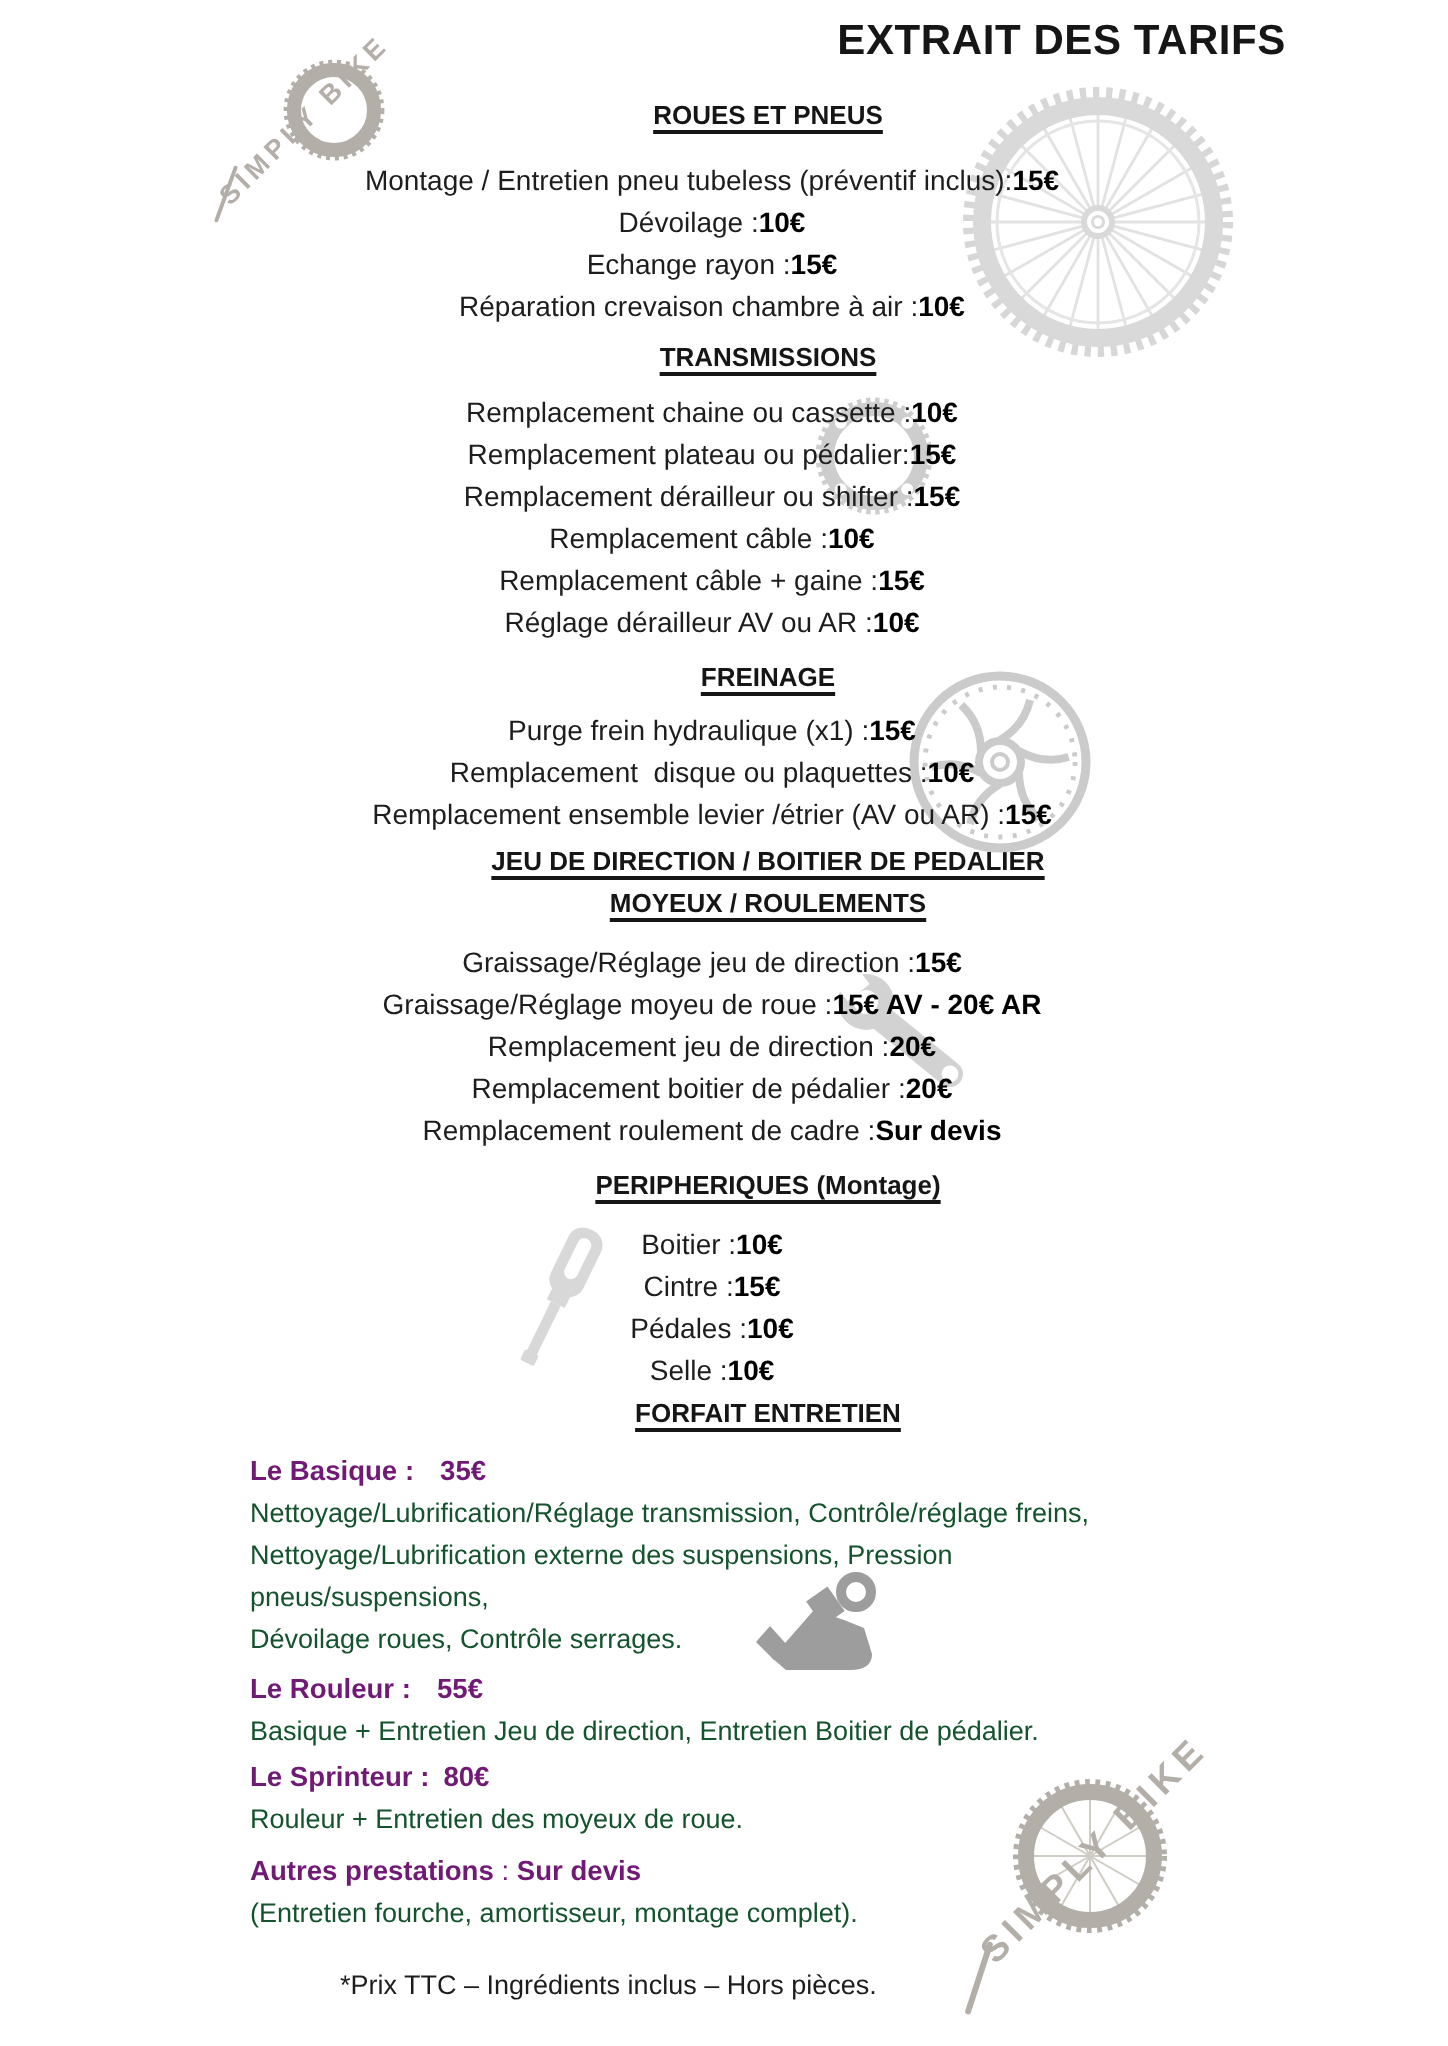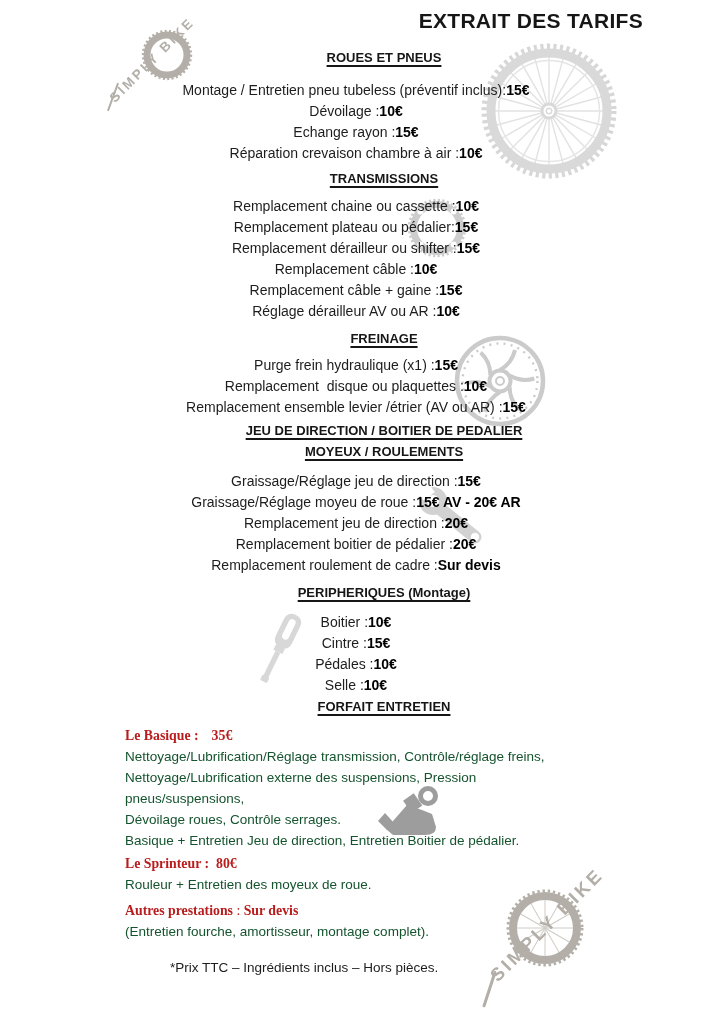--- a/index.html
+++ b/index.html
@@ -7,21 +7,21 @@
         font-family:"Liberation Sans",sans-serif;color:#1d1d1d;}
   .content{position:absolute;left:125px;top:0;width:518px;z-index:2;}
   .title{padding-top:8px;font-size:21px;line-height:26px;font-weight:700;text-align:right;letter-spacing:.3px;color:#161616;}
   .sec-head{font-size:13px;line-height:20px;font-weight:700;text-align:center;color:#161616;}
   .sec-head > span{text-decoration:underline;text-underline-offset:3px;text-decoration-thickness:1.5px;}
   .row{display:flex;justify-content:center;align-items:baseline;line-height:21px;font-size:14px;padding-right:56px;}
   .row .lbl{white-space:pre;}
   .price{font-weight:700;white-space:nowrap;color:#000000;}
   .mt1{margin-top:1px}.mt3{margin-top:3px}.mt5{margin-top:5px}.mt6{margin-top:6px}.mt7{margin-top:7px}
   .mt8{margin-top:8px}.mt9{margin-top:9px}.mt12{margin-top:12px}.mt14{margin-top:14px}
-  .pkg-name{font-size:13.8px;line-height:21px;font-weight:700;color:#b91c1c;font-family:Liberation Serif, serif;}
+  .pkg-name{font-size:13.8px;line-height:21px;font-weight:700;color:#701a75;}
   .pkg-price{margin-left:13px;}
   .desc{font-size:13.5px;line-height:21px;color:#14532d;}
   .autres .sep{font-weight:400;}
   .footnote{margin-top:16px;margin-left:45px;font-size:13.5px;line-height:20px;}
   .art{position:absolute;z-index:1;}
   
   .logo{position:absolute;z-index:1;color:#b3afa8;}
   .logo .ring{position:absolute;}
   .logo .brand{position:absolute;left:50%;top:46%;transform:translate(-50%,-50%) rotate(-45deg);
                font-weight:700;white-space:nowrap;color:#b3afa8;}
@@ -265,20 +265,23 @@
     <div class="pkg-name mt8">
       <span>Le Basique :</span><span class="pkg-price">35€</span>
     </div>
     <div class="desc">
       <div>Nettoyage/Lubrification/Réglage transmission, Contrôle/réglage freins,</div>
       <div>Nettoyage/Lubrification externe des suspensions, Pression</div>
       <div>pneus/suspensions,</div>
       <div>Dévoilage roues, Contrôle serrages.</div>
     </div>
 
+    <div class="pkg-name" style="margin-top:4px">
+      <span>Le Rouleur :</span><span class="pkg-price">55€</span>
+    </div>
     <div class="desc">
       <div>Basique + Entretien Jeu de direction, Entretien Boitier de pédalier.</div>
     </div>
 
     <div class="pkg-name" style="margin-top:2px">
       <span>Le Sprinteur :</span><span class="pkg-price" style="margin-left:7px">80€</span>
     </div>
     <div class="desc">
       <div>Rouleur + Entretien des moyeux de roue.</div>
     </div>

